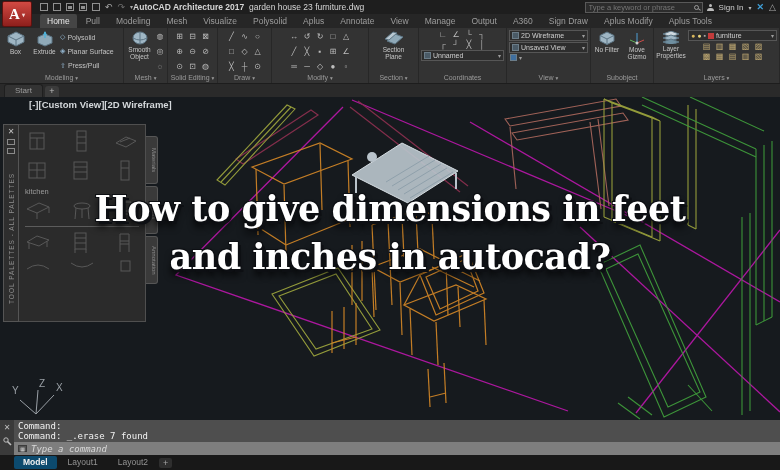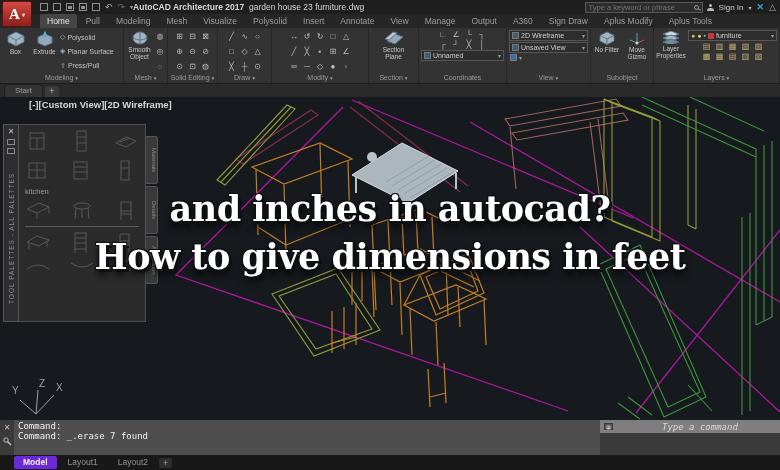--- a/index.html
+++ b/index.html
@@ -105,34 +105,34 @@
     color:#ffffff; letter-spacing:-0.5px;
     text-shadow:3px 3px 0 #0d0f13, -1px -1px 0 #0d0f13, 1px -1px 0 #0d0f13,
       -1px 1px 0 #0d0f13, 0 6px 7px rgba(0,0,0,.85); }
 
   .ucs { position:absolute; left:6px; bottom:2px; z-index:8; }
 
   
   .cmddock { height:35px; display:flex; background:#3a3a3a; }
   .cmd-left { width:14px; background:#3a3a3a; display:flex; flex-direction:column; align-items:center;
     padding-top:3px; gap:5px; color:#bdbdbd; font-size:8px; }
-  .cmd-main { flex:1; display:flex; flex-direction:row; }
+  .cmd-main { flex:1; display:flex; flex-direction:column; }
   .cmd-hist { flex:1; background:#4e4e4e; padding:1px 4px; font-family:"DejaVu Sans Mono",monospace;
     font-size:9px; line-height:10px; color:#f2f2f2; }
   .cmd-input { height:13px; background:#7e7e7e; display:flex; align-items:center; padding:0 4px; gap:4px; }
   .cmd-input .ki { width:9px; height:7px; background:#555; border:1px solid #3c3c3c; color:#ddd;
     font-size:5px; line-height:6px; text-align:center; }
   .cmd-input input { flex:1; border:none; outline:none; background:transparent;
-    font-family:"DejaVu Sans Mono",monospace; font-style:italic; font-size:9px; color:#e3e3e3;margin-left:45px; }
+    font-family:"DejaVu Sans Mono",monospace; font-style:italic; font-size:9px; color:#e3e3e3; }
   .cmd-input input::placeholder { color:#d8d8d8; }
 
   
   .bottombar { height:15px; background:#181818; display:flex; align-items:center; padding-left:14px; gap:2px; }
   .ltab { font-size:8.5px; color:#939393; padding:1px 9px 2px; }
-  .ltab.active { background:#6d28d9; color:#f0f0f0; font-weight:bold; border-radius:2px; }
+  .ltab.active { background:#0c4a6e; color:#f0f0f0; font-weight:bold; border-radius:2px; }
   .ltab-new { width:13px; text-align:center; color:#a5a5a5; font-size:9px; background:#2e2e2e; border-radius:2px; }
 </style>
 </head>
 <body>
 
 <div class="titlebar">
   <div class="alogo">A<span class="caret">▾</span></div>
   <div class="qat">
     <span class="qi"></span>
     <span class="qi"></span>
@@ -159,21 +159,21 @@
   </div>
 </div>
 
 <div class="rtabs">
     <span class="active">Home</span>
     <span>Pull</span>
     <span>Modeling</span>
     <span>Mesh</span>
     <span>Visualize</span>
     <span>Polysolid</span>
-    <span>Insert</span>
+    <span>Aplus</span>
     <span>Annotate</span>
     <span>View</span>
     <span>Manage</span>
     <span>Output</span>
     <span>A360</span>
     <span>Sign Draw</span>
     <span>Aplus Modify</span>
     <span>Aplus Tools</span>
   </div>
 
@@ -621,22 +621,22 @@
       </div>
     </div>
     <div class="pal-tabs">
         <span>Materials</span>
         <span>Details</span>
         <span>Annotation</span>
       </div>
   </div>
 
   <div class="overlay">
+    <div>How to give dimensions in feet</div>
     <div>and inches in autocad?</div>
-    <div>How to give dimensions in feet</div>
   </div>
 
   <svg class="ucs" width="60" height="42">
     <g stroke="#9aa0a6" stroke-width="1" fill="none">
       <line x1="30" y1="38" x2="32" y2="14"></line>
       <line x1="30" y1="38" x2="48" y2="19"></line>
       <line x1="30" y1="38" x2="14" y2="24"></line>
     </g>
     <g fill="#9aa0a6" font-size="10" font-family="Liberation Sans, sans-serif">
       <text x="6" y="18">Y</text>

